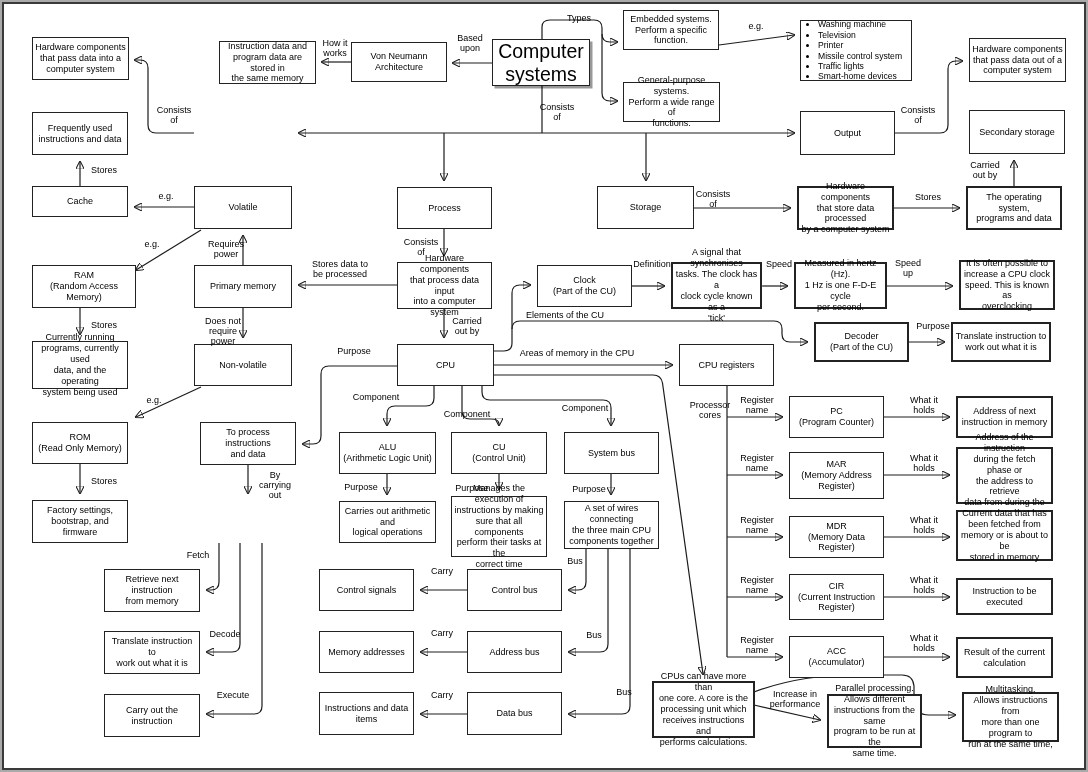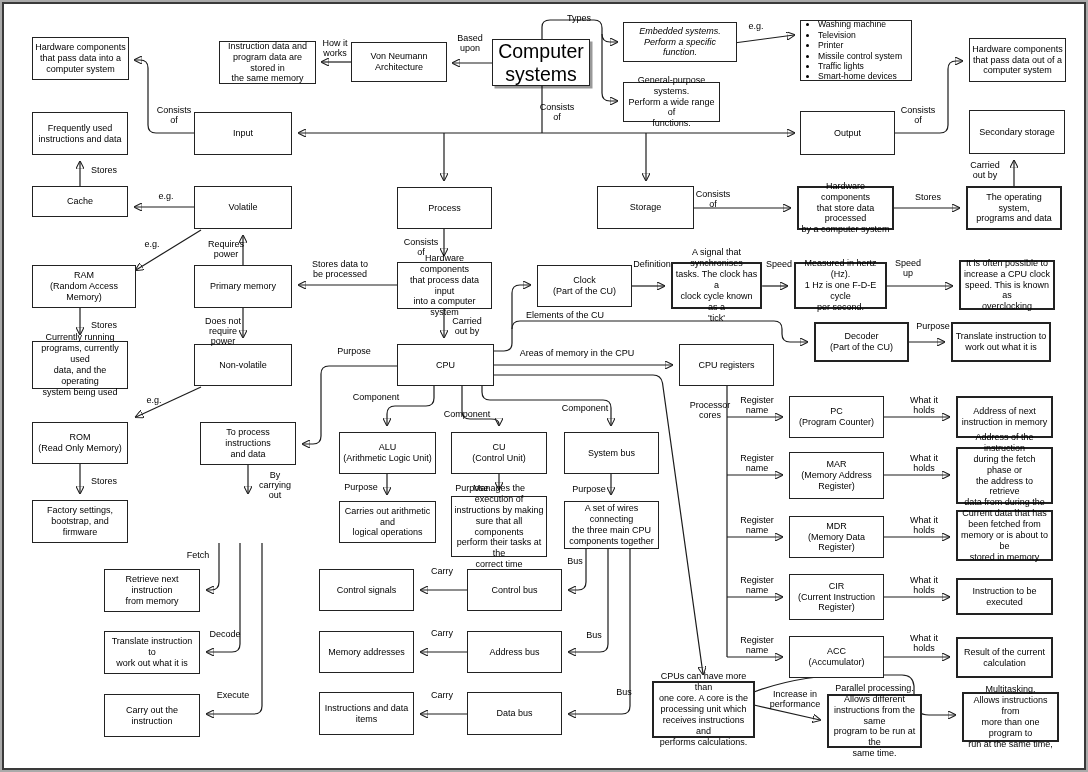--- a/index.html
+++ b/index.html
@@ -101,42 +101,41 @@
         <div class="node" style="left: 28px; top: 33px; width: 97px; height: 43px;">Hardware components
 that pass data into a
 computer system</div>
         <div class="node" style="left: 215px; top: 37px; width: 97px; height: 43px;">Instruction data and
 program data are stored in
 the same memory</div>
         <div class="node" style="left: 347px; top: 38px; width: 96px; height: 40px;">Von Neumann
 Architecture</div>
         <div class="node title" style="left: 488px; top: 35px; width: 98px; height: 47px;">Computer
 systems</div>
-        <div class="node" style="left: 619px; top: 18px; width: 114px; height: 40px; font-style: italic;">Embedded systems.
+        <div class="node" style="left: 619px; top: 6px; width: 96px; height: 40px;">Embedded systems.
 Perform a specific
 function.</div>
         <div class="node list" style="left: 796px; top: 16px; width: 112px; height: 61px;">
           <ul>
             <li>Washing machine</li>
             <li>Television</li>
             <li>Printer</li>
             <li>Missile control system</li>
             <li>Traffic lights</li>
             <li>Smart-home devices</li>
           </ul>
         </div>
         <div class="node" style="left: 965px; top: 34px; width: 97px; height: 44px;">Hardware components
 that pass data out of a
 computer system</div>
         <div class="node" style="left: 619px; top: 78px; width: 97px; height: 40px;">General-purpose systems.
 Perform a wide range of
 functions.</div>
         <div class="node" style="left: 28px; top: 108px; width: 96px; height: 43px;">Frequently used
 instructions and data</div>
-        <div class="node" style="left: 190px; top: 108px; width: 98px; height: 43px;">Input</div>
         <div class="node" style="left: 796px; top: 107px; width: 95px; height: 44px;">Output</div>
         <div class="node" style="left: 965px; top: 106px; width: 96px; height: 44px;">Secondary storage</div>
         <div class="node" style="left: 28px; top: 182px; width: 96px; height: 31px;">Cache</div>
         <div class="node" style="left: 190px; top: 182px; width: 98px; height: 43px;">Volatile</div>
         <div class="node" style="left: 393px; top: 183px; width: 95px; height: 42px;">Process</div>
         <div class="node" style="left: 593px; top: 182px; width: 97px; height: 43px;">Storage</div>
         <div class="node b2" style="left: 793px; top: 182px; width: 97px; height: 44px;">Hardware components
 that store data processed
 by a computer system</div>
         <div class="node b2" style="left: 962px; top: 182px; width: 96px; height: 44px;">The operating system,

